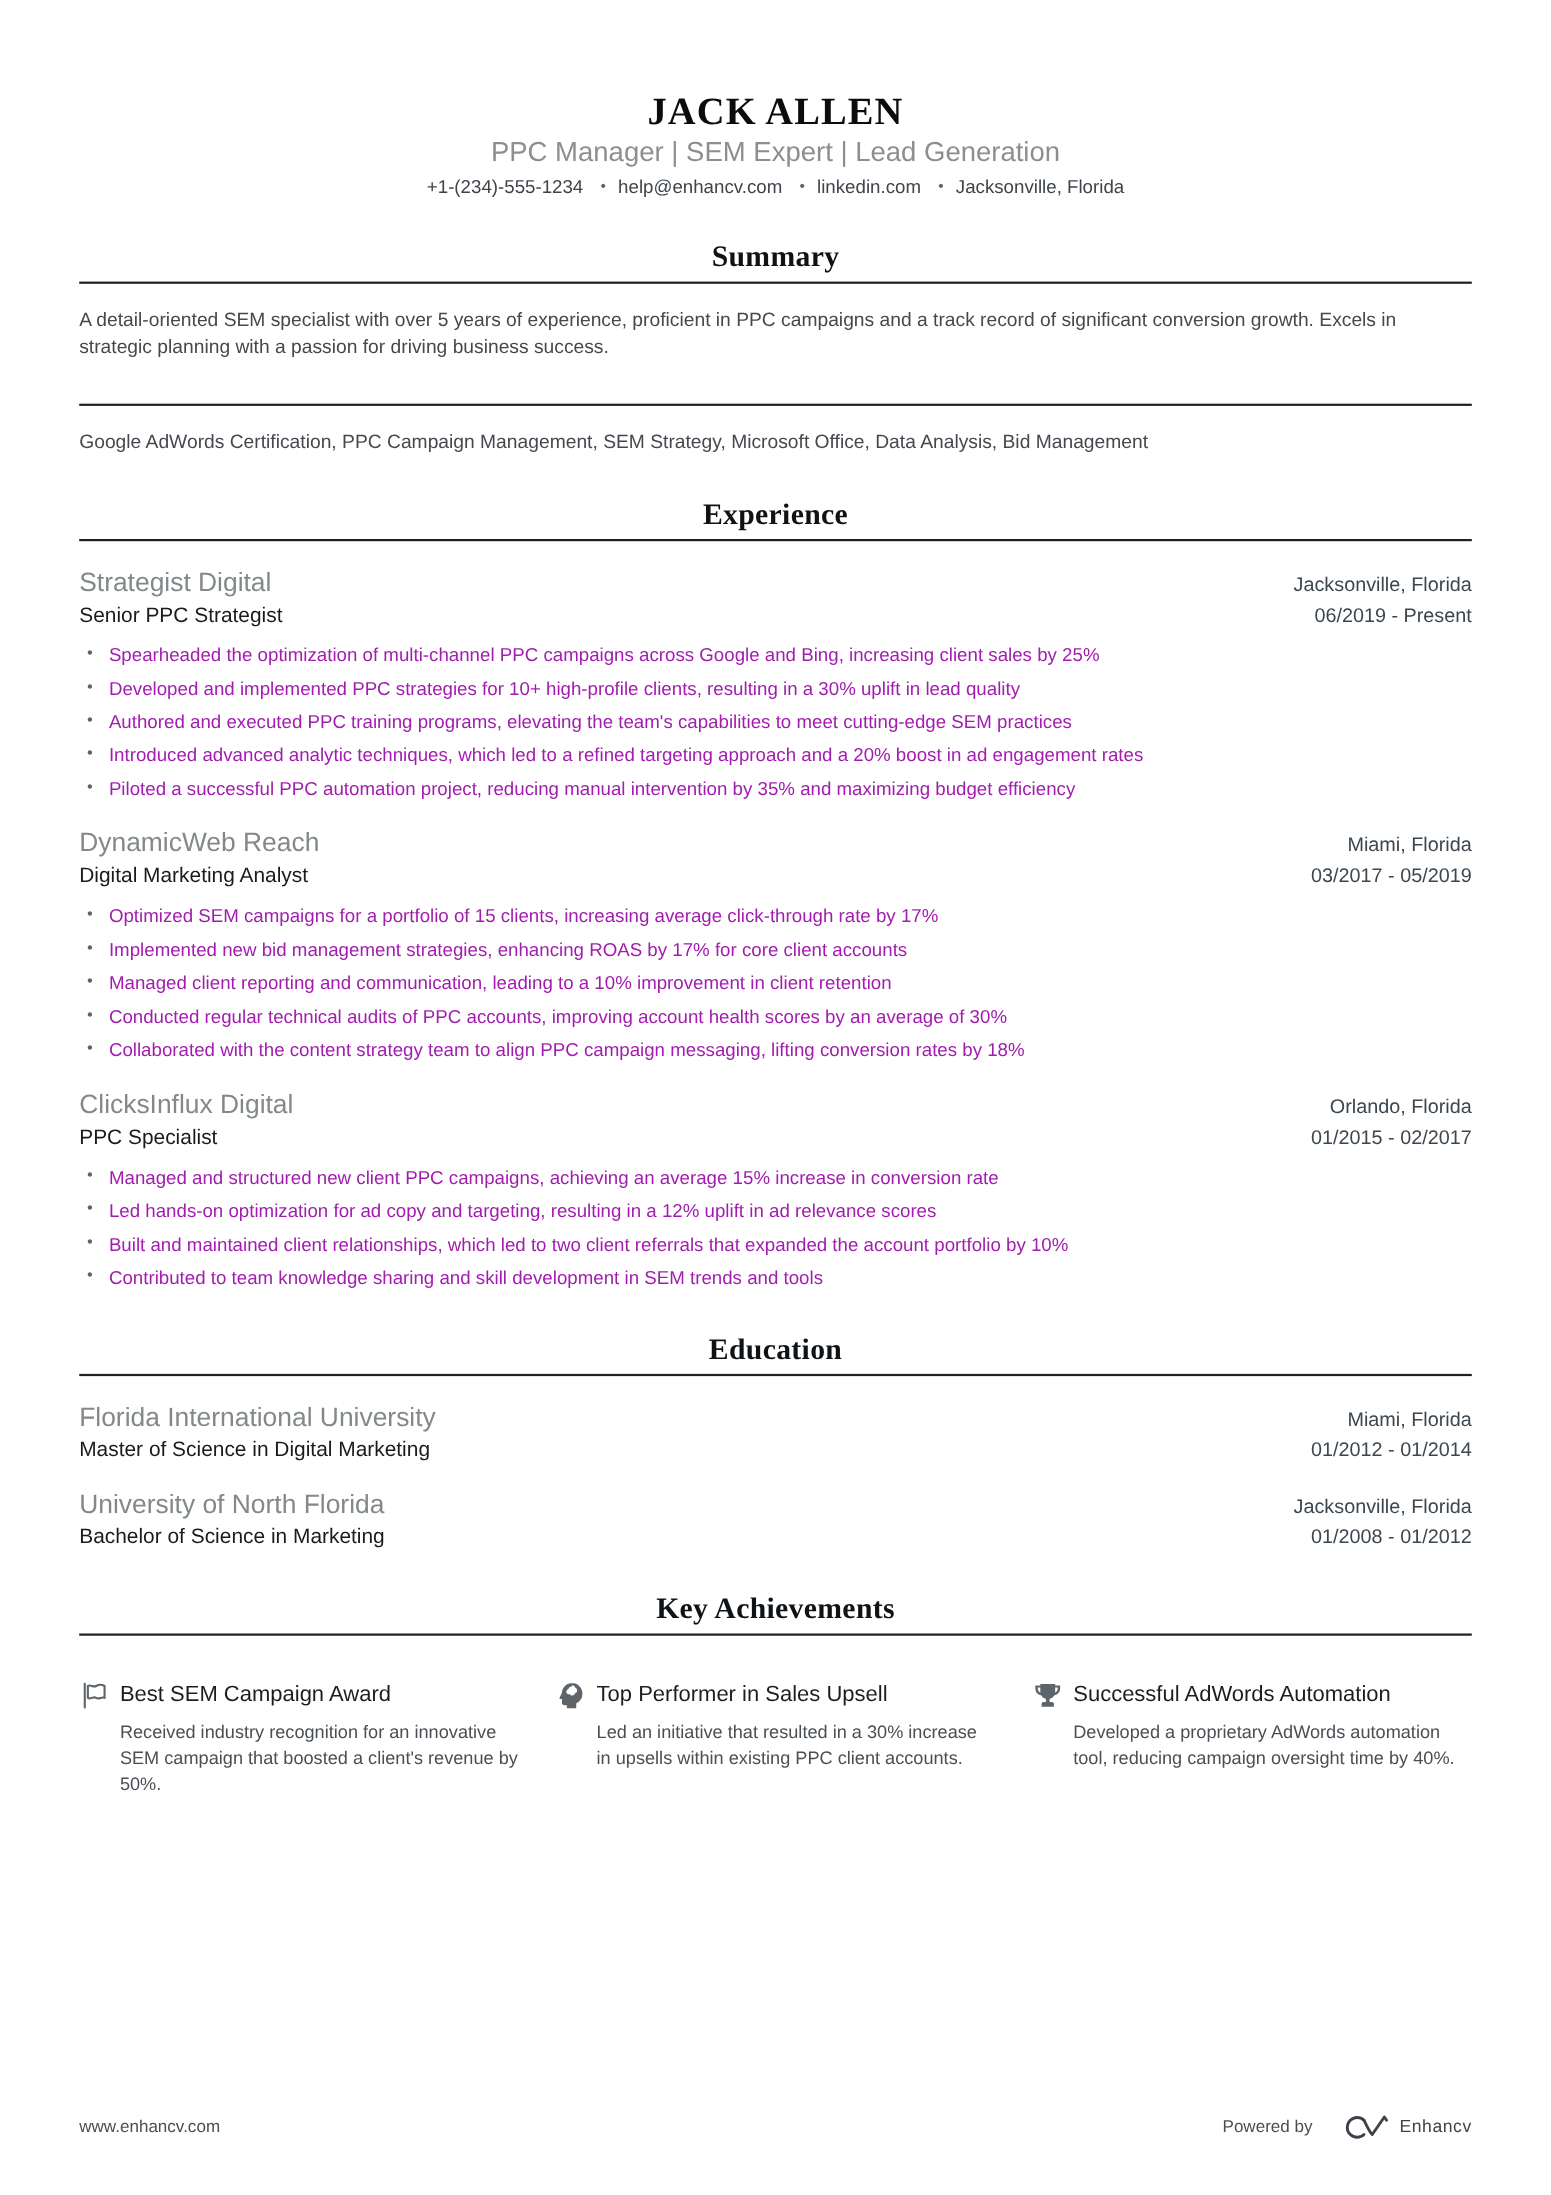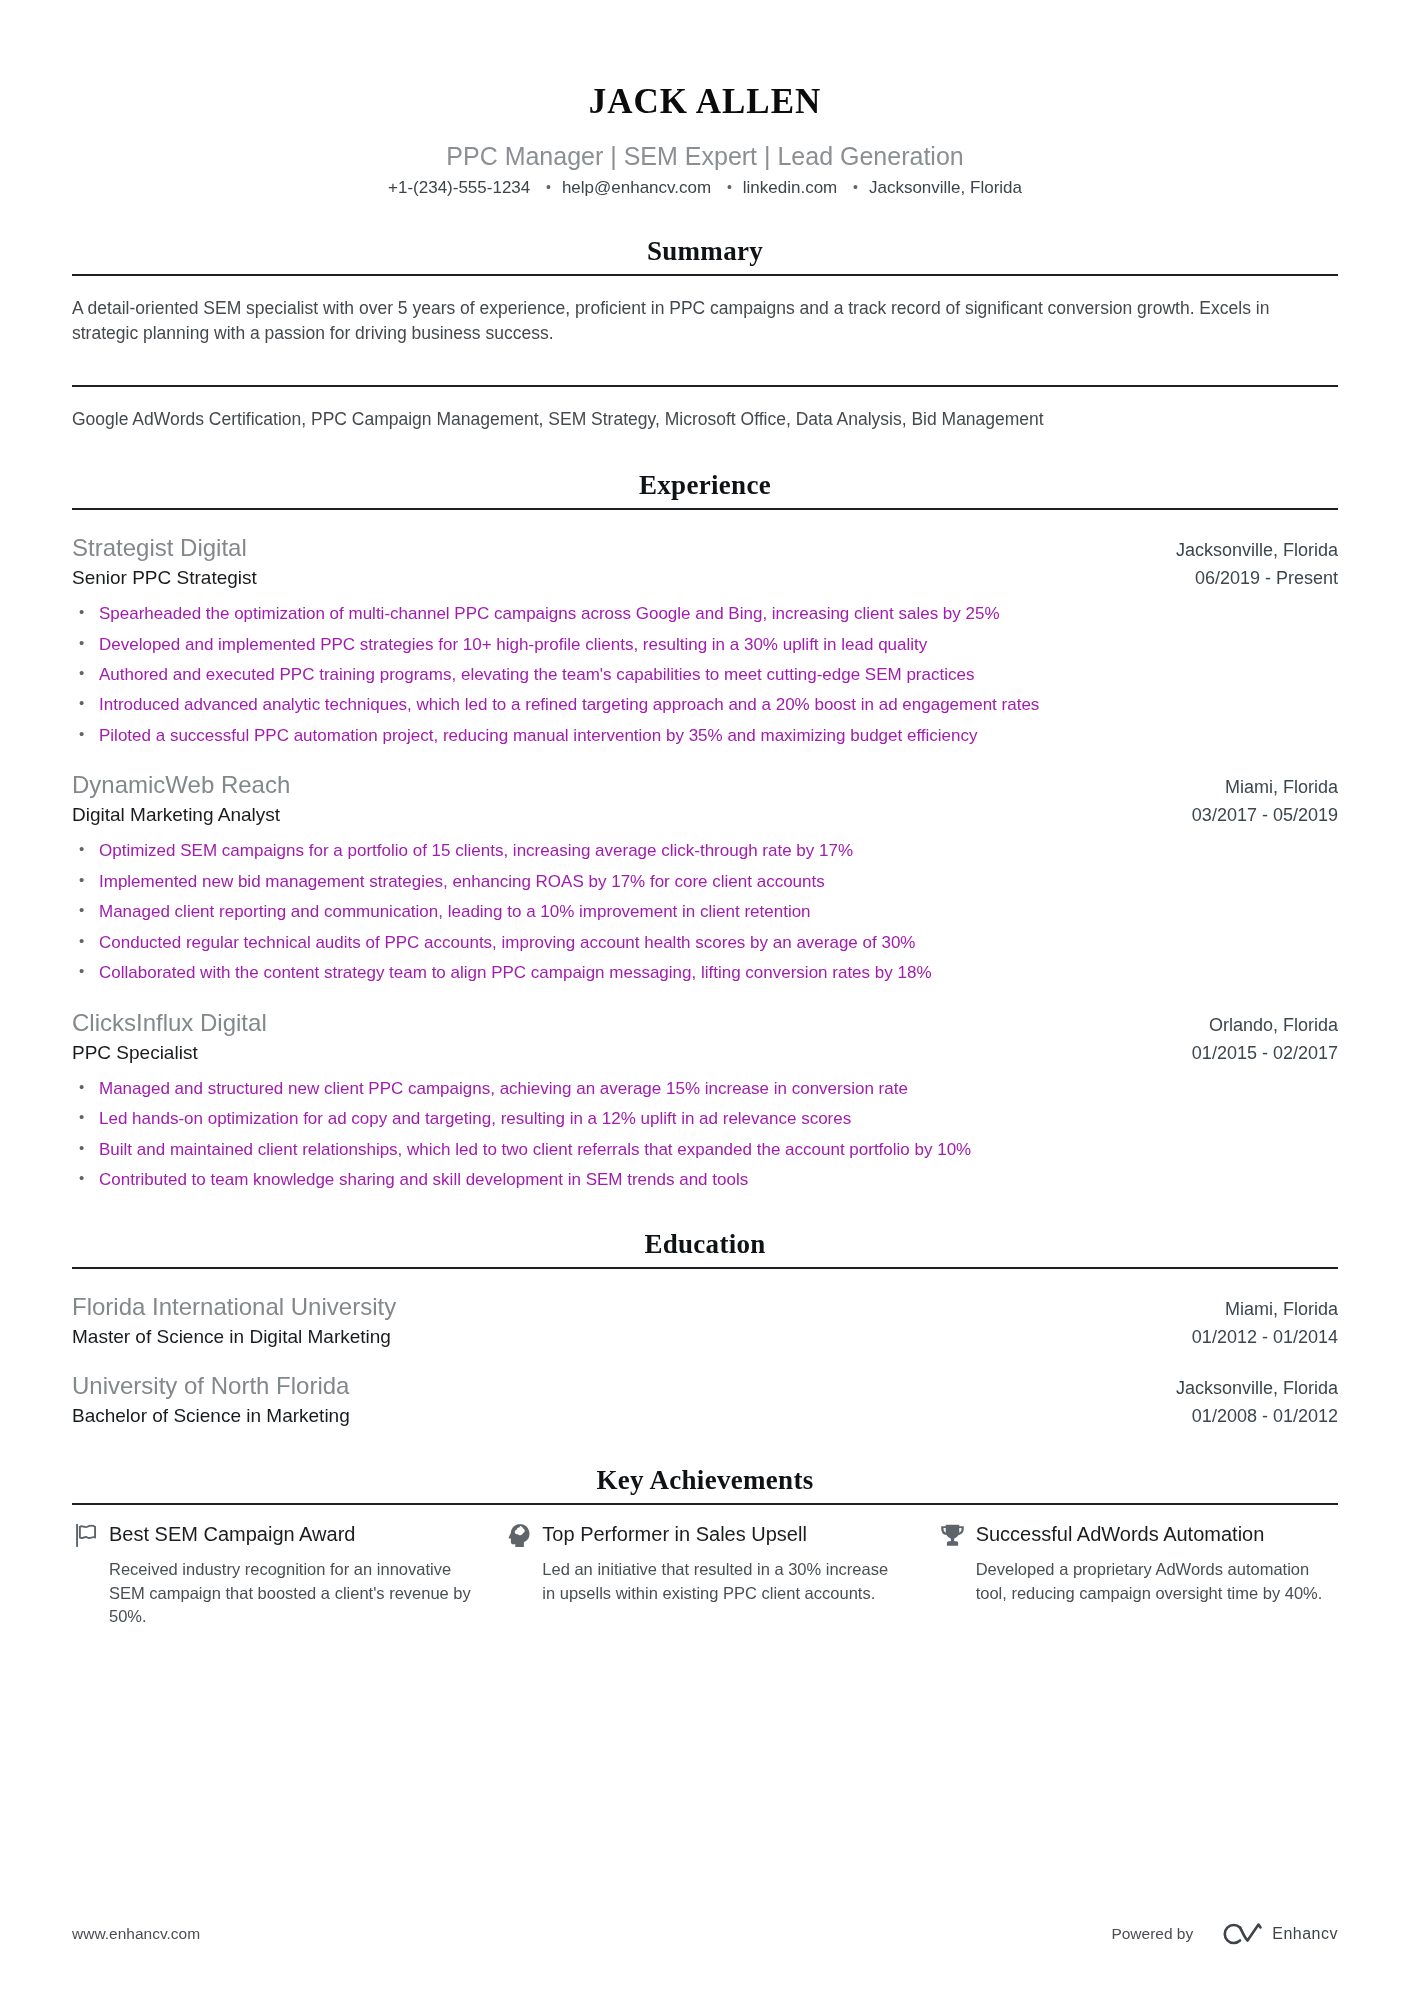--- a/index.html
+++ b/index.html
@@ -16,21 +16,21 @@
   
   .resume-header { text-align: center; }
   .person-name {
     font-family: "Liberation Serif", serif;
     font-weight: bold;
     font-size: 35px;
     letter-spacing: 1px;
     color: #0c0c0c;
   }
   .person-title {
-    margin-top: 20px;
+    margin-top: 2px;
     font-size: 25px;
     color: #8b8f92;
     font-weight: 400;
   }
   .contact-row {
     margin-top: 7px;
     font-size: 17px;
     color: #3e444a;
   }
   .contact-item { display: inline-block; }
@@ -105,21 +105,21 @@
     content: "•";
     position: absolute;
     left: 7px;
     top: 0;
     color: #5d646a;
     font-size: 15px;
   }
 
   
   .achievements-grid {
-    margin-top: 16px;
+    margin-top: 40px;
     display: grid;
     grid-template-columns: 1fr 1fr 1fr;
     column-gap: 34px;
   }
   .achievement-head { display: flex; align-items: flex-start; }
   .achievement-icon {
     flex: 0 0 auto;
     width: 27px; height: 27px;
     margin-right: 10px;
     margin-top: 1px;

